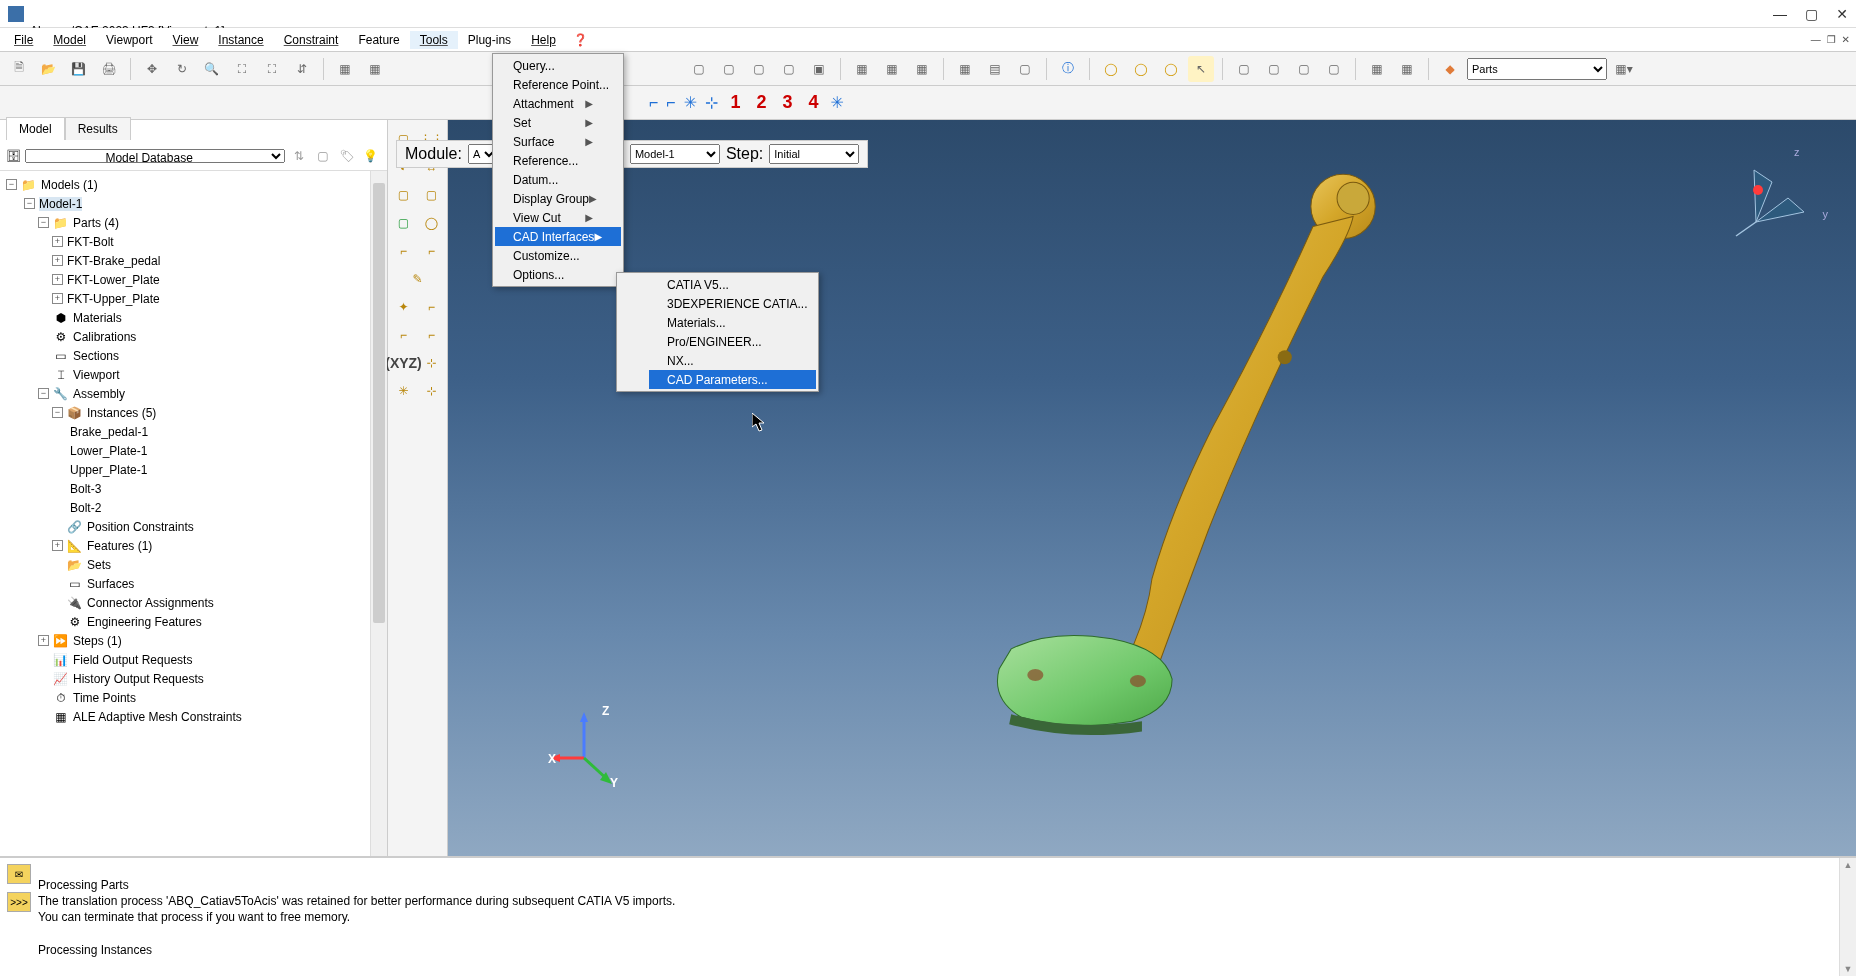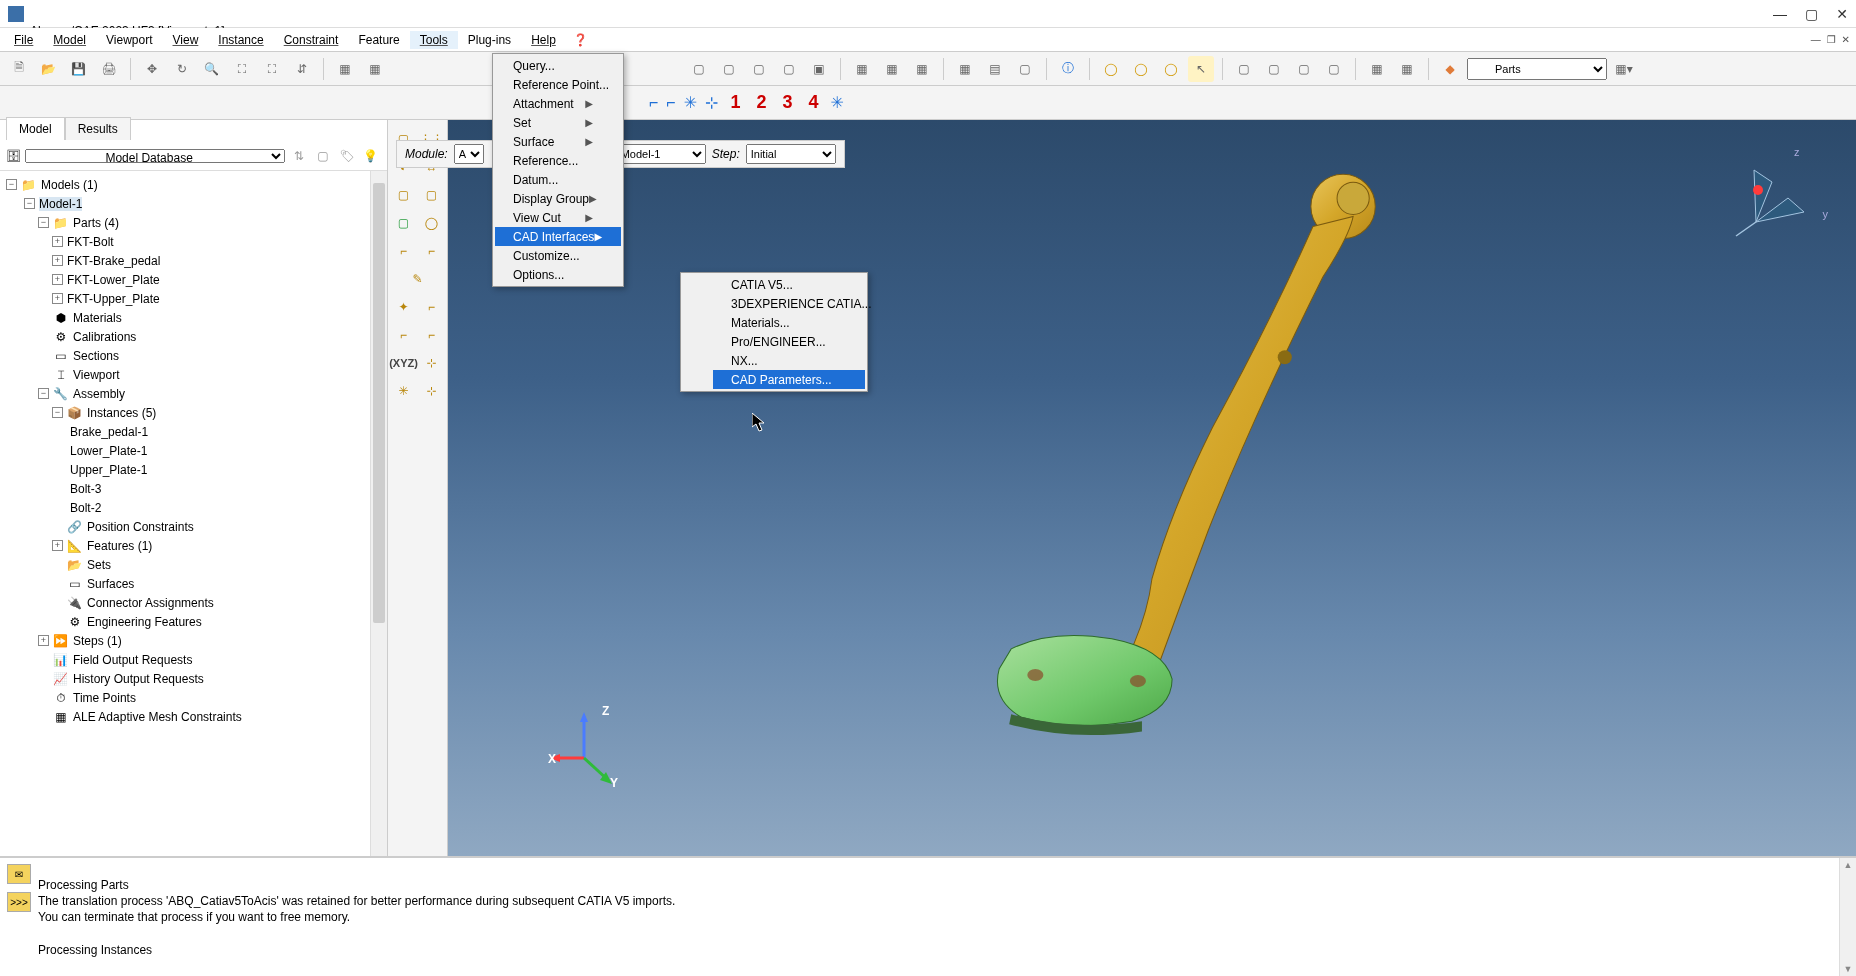--- a/index.html
+++ b/index.html
@@ -45,35 +45,35 @@
 .tree .ico { width: 16px; height: 14px; display: inline-flex; align-items: center; justify-content: center; }
 .tree .lbl { font-size: 12px; color: #000; }
 .tree .lbl.sel { background: #d8e6f2; }
 .tree .indent { display: inline-block; }
 .tree-scroll { position:absolute; right:0; top:0; bottom:0; width:17px; background:#f0f0f0; border-left:1px solid #ddd; }
 .tree-scroll .thumb { position:absolute; left:2px; right:2px; top:12px; height:440px; background:#cdcdcd; border-radius:2px; }
 
 .tool-column { width: 60px; background: #f4f4f4; border-right: 1px solid #ccc; display: flex; flex-direction: column; align-items: center; padding: 6px 0; gap: 2px; }
 .tool-column .trow { display: flex; gap: 2px; }
 .tool-column .tc-btn { width: 26px; height: 26px; display:flex; align-items:center; justify-content:center; color:#b8860b; cursor:pointer; border-radius:3px; }
-.tool-column .txt { font-size: 11px; color:#444; font-weight:bold; }
+.tool-column .txt { font-size: 14px; color:#444; font-weight:bold; }
 
 .viewport { flex: 1; position: relative; background: linear-gradient(to bottom, #2c4a6b 0%, #3d6088 35%, #6889ad 70%, #8fa8c2 100%); overflow:hidden; }
 
 .context-bar { position: absolute; top: 120px; left: 396px; height: 28px; display:flex; align-items:center; gap:6px; background:#f4f4f4; padding:0 8px; border:1px solid #ccc; z-index:5; }
-.context-bar label { font-size: 12px; font-style: italic; }
+.context-bar label { font-size: 16px; }
 .context-bar select { height: 20px; font-size: 11px; }
 
 .dropdown { position: absolute; background: #f0f0f0; border: 1px solid #999; box-shadow: 2px 2px 6px rgba(0,0,0,0.3); z-index: 100; padding:2px; }
 .dropdown .ditem { padding: 3px 28px 3px 18px; cursor:pointer; display:flex; align-items:center; justify-content:space-between; white-space:nowrap; height:19px; }
 .dropdown .ditem.hl { background: #1e6fd6; color: #fff; }
 .dropdown .arrow { font-size: 10px; color:#555; }
 .dropdown .ditem.hl .arrow { color:#fff; }
 .dropdown.d1 { top: 53px; left: 492px; width: 132px; }
-.dropdown.d2 { top: 272px; left: 680px; width: 188px; padding-left: 32px; }
+.dropdown.d2 { top: 272px; left: 616px; width: 203px; padding-left: 32px; }
 
 .tooltip-box { position: absolute; right: 36px; bottom: 10px; top: auto; width: 610px; padding: 24px 30px; background: linear-gradient(to bottom, #4d8cbf, #1e5a8f); color:#fff; border-radius: 6px; box-shadow: 0 4px 10px rgba(0,0,0,0.4); font-size: 22px; text-align:center; line-height:1.5; z-index:50; border:1px solid #7ab; }
 
 .triad { position: absolute; left: 100px; bottom: 62px; width: 90px; height: 90px; }
 .triad .z { position:absolute; left:54px; top:0; color:#fff; font-weight:bold; }
 .triad .x { position:absolute; left:0; top:48px; color:#fff; font-weight:bold; }
 .triad .y { position:absolute; left:62px; top:72px; color:#fff; font-weight:bold; }
 
 .compass { position: absolute; right: 40px; top: 30px; width: 100px; height: 100px; }
 .compass .z { position:absolute; left:78px; top:-4px; color:#aad; font-size:11px; }
@@ -165,21 +165,21 @@
   <div class="sep"></div>
   <div class="tbtn">▢</div>
   <div class="tbtn">▢</div>
   <div class="tbtn">▢</div>
   <div class="tbtn">▢</div>
   <div class="sep"></div>
   <div class="tbtn">▦</div>
   <div class="tbtn">▦</div>
   <div class="sep"></div>
   <div class="tbtn" style="color:#e07b39;">◆</div>
-  <select style="width:140px;padding-left:23px;">
+  <select style="width:140px;">
     <option>Parts</option>
   </select>
   <div class="tbtn">▦▾</div>
 </div>
 
 <div class="toolbar2">
   <div style="width:635px"></div>
   <span class="axis-icon" style="color:#1e6fd6;">⌐</span>
   <span class="axis-icon" style="color:#1e6fd6;">⌐</span>
   <span class="axis-icon" style="color:#1e6fd6;">✳</span>

